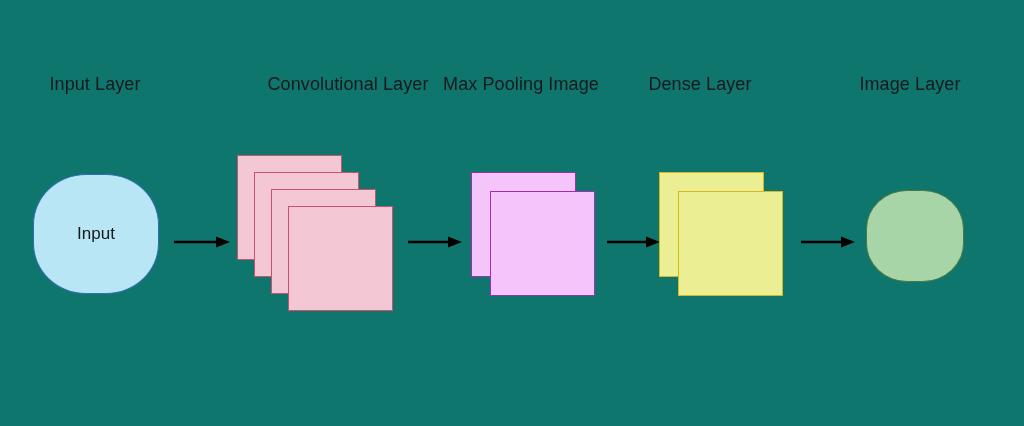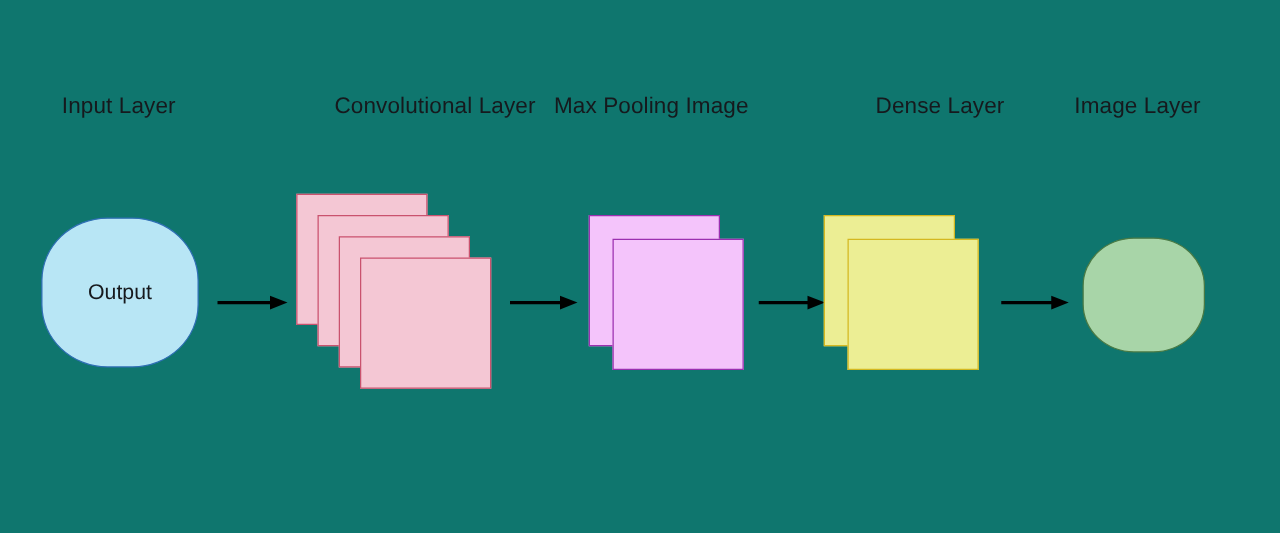--- a/index.html
+++ b/index.html
@@ -73,26 +73,26 @@
   .arrow svg { display: block; overflow: visible; }
 </style>
 </head>
 <body>
 
 <div id="canvas">
 
   <div class="layer-label" style="left:95px;">Input Layer</div>
   <div class="layer-label" style="left:304px;margin-left:44px;">Convolutional Layer</div>
   <div class="layer-label" style="left:521px;">Max Pooling Image</div>
-  <div class="layer-label" style="left:752px;">Dense Layer</div>
+  <div class="layer-label" style="left:700px;">Dense Layer</div>
   <div class="layer-label" style="left:910px;">Image Layer</div>
 
   <div class="node">
     <div class="squircle" style="left:33px; top:174px; width:126px; height:120px; background:#b8e6f5; border:1.6px solid #2f6fb5;">
-      <span class="node-text">Output</span>
+      <span class="node-text">Input</span>
     </div>
   </div>
 
   <div class="arrow" style="left:174px; top:234px; width:56px;">
     <svg width="56" height="16" viewBox="0 0 56 16">
       <line x1="0" y1="8" x2="44" y2="8" stroke="#000000" stroke-width="2.6"></line>
       <polygon points="42,2.5 56,8 42,13.5" fill="#000000"></polygon>
     </svg>
   </div>
 

